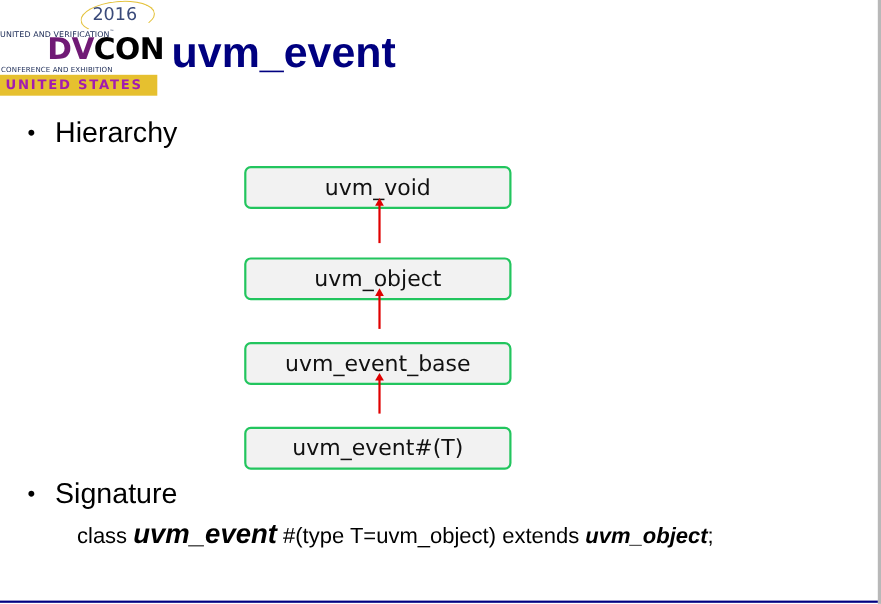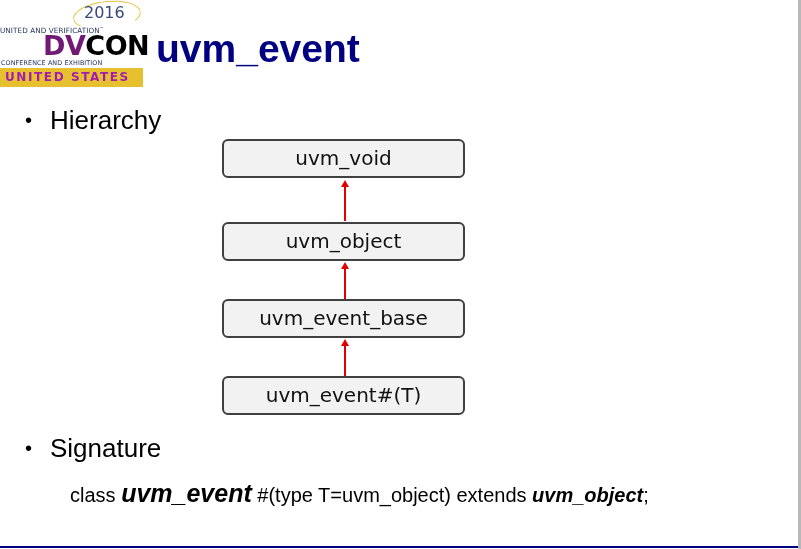--- a/index.html
+++ b/index.html
@@ -54,43 +54,43 @@
       position: absolute; left: 25px; font-size: 26px; color: #000000;
       line-height: 32px; white-space: nowrap;
     }
     .bullet .dot { display: inline-block; width: 25px; font-size: 20px; vertical-align: 2px; }
     .bullet-hierarchy { top: 104px; }
     .bullet-signature { top: 432px; }
 
     
     .node {
       position: absolute; left: 222px; width: 243px; height: 39px;
-      background: #f2f2f2; border: 2px solid #404040; border-radius: 6px;
+      background: #f2f2f2; border: 2px solid #22c55e; border-radius: 6px;
       box-sizing: border-box; text-align: center; line-height: 35px;
-      font-family: "DejaVu Sans", sans-serif; font-size: 20px; color: #111111;
+      font-family: "DejaVu Sans", sans-serif; font-size: 20px; color: #111111; margin-top: 12px;
     }
     .node-void { top: 139px; }
     .node-object { top: 222px; }
     .node-event-base { top: 299px; }
     .node-event { top: 376px; }
 
     .arrow { position: absolute; left: 343px; width: 4px; }
     .arrow .shaft { position: absolute; left: 1px; top: 5px; bottom: 0; width: 2px; background: #e00000; }
     .arrow .head {
       position: absolute; left: -2px; top: 0; width: 0; height: 0;
       border-left: 4px solid transparent; border-right: 4px solid transparent;
       border-bottom: 7px solid #e00000;
     }
     .arrow-1 { top: 180px; height: 41px; }
     .arrow-2 { top: 262px; height: 37px; }
     .arrow-3 { top: 339px; height: 37px; }
 
     .signature {
       position: absolute; left: 70px; top: 474px; font-size: 20px; color: #000000;
-      line-height: 38px; white-space: nowrap;
+      line-height: 25px; white-space: nowrap;
     }
     .sig-big { font-weight: bold; font-style: italic; font-size: 25px; }
     .sig-em { font-weight: bold; font-style: italic; }
   </style>
 </head>
 <body>
 
 <div class="right-edge"></div>
 <div class="bottom-rule"></div>
 

